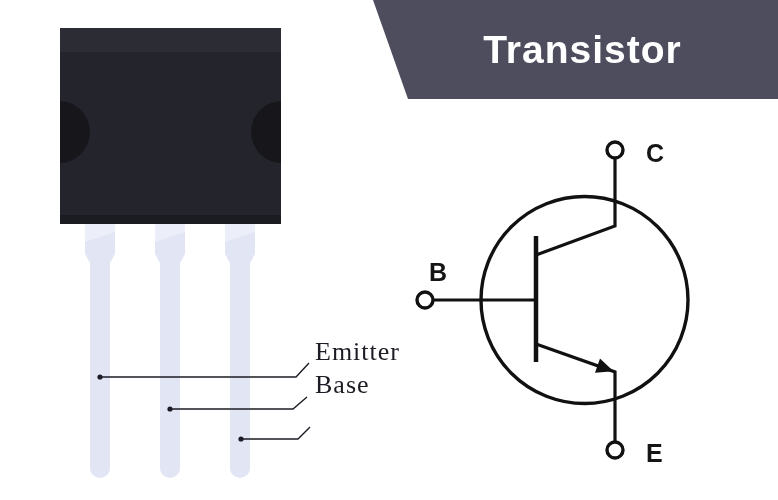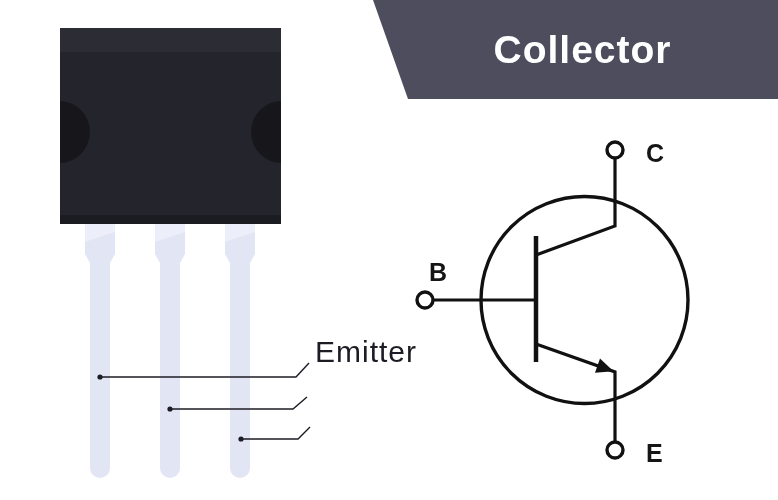--- a/index.html
+++ b/index.html
@@ -34,25 +34,26 @@
   .gfx {
     position: absolute;
     left: 0; top: 0;
     width: 778px; height: 500px;
   }
   
   .pin-label {
     position: absolute;
     left: 315px;
     color: #1c1c24;
-    font-size: 30px;
+    font-size: 26px;
     line-height: 27px;
     font-weight: 400;
     letter-spacing: 1px;
     white-space: nowrap;
+    font-family: Liberation Serif, serif;
   }
   .pin-label.emitter   { top: 338px; }
   .pin-label.base      { top: 371px; }
   .pin-label.collector { top: 404px; }
   
   .term-label {
     position: absolute;
     color: #151515;
     font-size: 25px;
     font-weight: 700;
@@ -113,22 +114,23 @@
       <polyline points="615,158 615,226 536,255"></polyline>
       <polyline points="536,344 615,372 615,442"></polyline>
       <polygon points="613.5,371.3 595,372.7 600,358.5" fill="#111111" stroke="none"></polygon>
       <circle cx="425" cy="300" r="8" fill="#ffffff" stroke-width="3.4"></circle>
       <circle cx="615" cy="150" r="8" fill="#ffffff" stroke-width="3.4"></circle>
       <circle cx="615" cy="450" r="8" fill="#ffffff" stroke-width="3.4"></circle>
     </g>
   </svg>
 
   <div class="banner">
-    <span class="banner-title">Collector</span>
+    <span class="banner-title">Transistor</span>
   </div>
 
   <div class="pin-label emitter">Emitter</div>
+  <div class="pin-label base">Base</div>
 
   <div class="term-label b">B</div>
   <div class="term-label c">C</div>
   <div class="term-label e">E</div>
 
 </div>
 
 </body></html>

